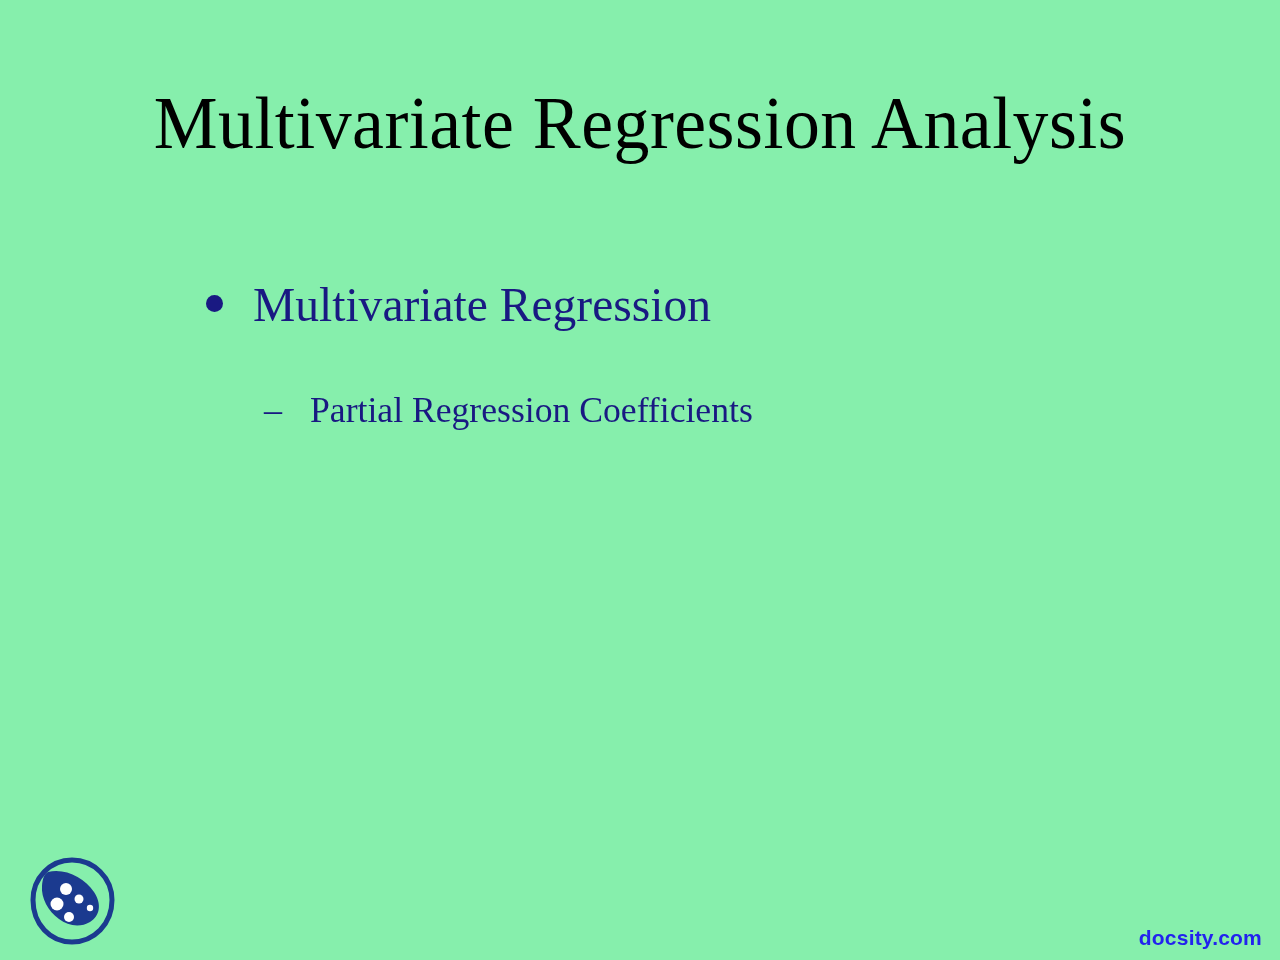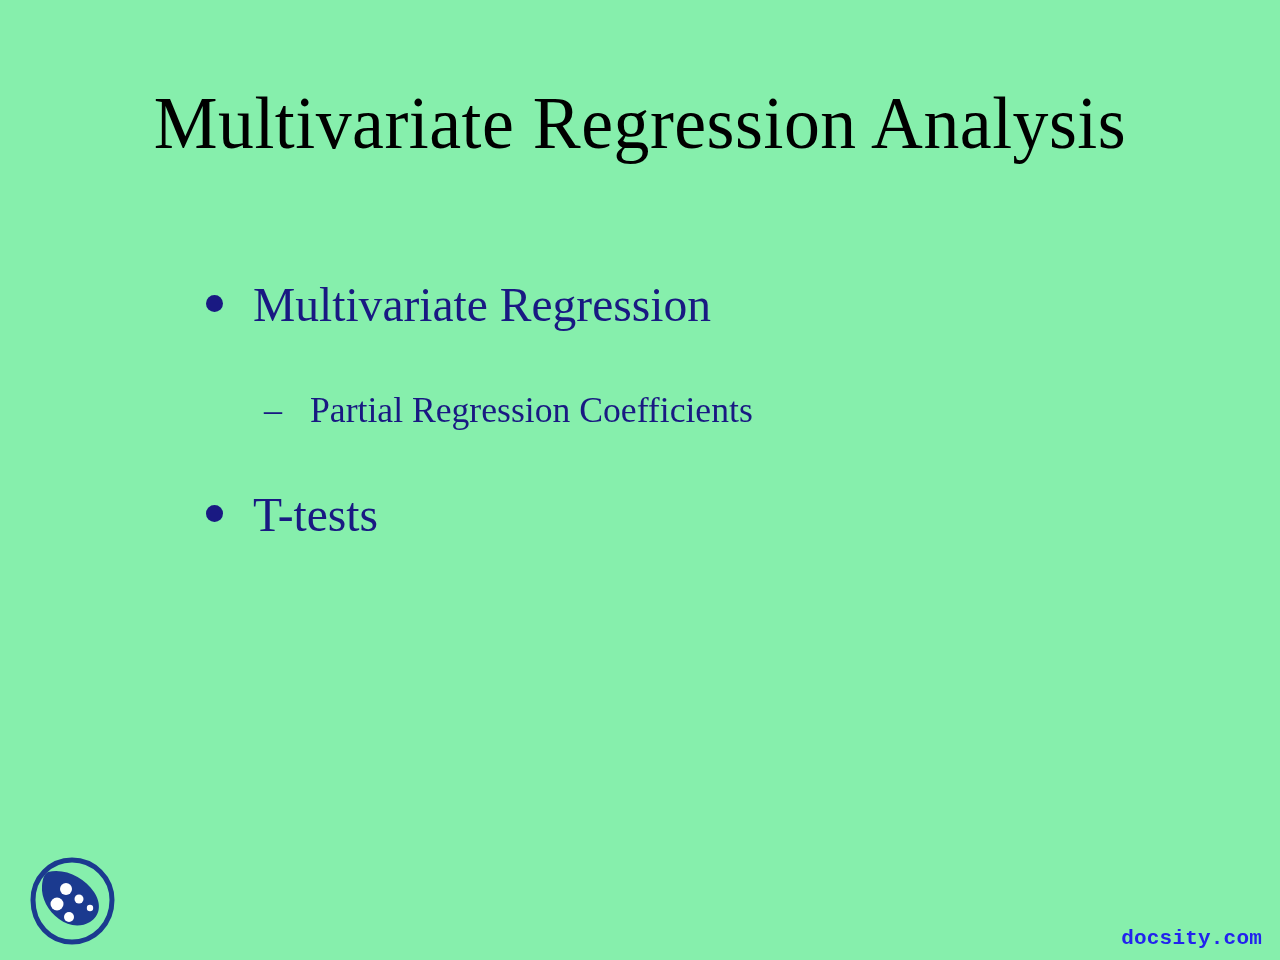--- a/index.html
+++ b/index.html
@@ -123,21 +123,21 @@
     width: 92px;
     height: 96px;
   }
   #logo svg { display: block; }
 
   
   #watermark {
     position: absolute;
     right: 18px;
     bottom: 10px;
-    font-family: Liberation Mono, monospace;
+    font-family: Liberation Sans, sans-serif;
     font-size: 21px;
     font-weight: 700;
     color: #2222ee;
     letter-spacing: 0.2px;
     white-space: nowrap;
   }
 </style>
 </head>
 <body>
 
@@ -152,24 +152,20 @@
       <span class="bullet-text">Multivariate Regression</span>
     </div>
 
     <div class="bullet-row level2">
       <span class="marker">–</span>
       <span class="bullet-text">Partial Regression Coefficients</span>
     </div>
 
 
 
-    <div class="bullet-row level1">
-      <span class="marker"><span class="dot"></span></span>
-      <span class="bullet-text">T-tests</span>
-    </div>
 
   </div>
 
   <div id="logo">
     <svg width="92" height="96" viewBox="0 0 92 96" xmlns="http://www.w3.org/2000/svg">
       <path d="M46 6 C68 6 86 24 86 46 C86 70 68 88 46 88 C24 88 7 70 7 46 C7 24 24 6 46 6 Z" fill="none" stroke="#1b3a8f" stroke-width="5" stroke-linecap="round"></path>
       <path d="M22 18 C40 14 58 24 68 38 C76 50 74 62 64 68 C54 74 42 72 33 65 C22 57 15 44 16 32 C16.5 25 18 20 22 18 Z" fill="#1b3a8f"></path>
       <circle cx="40" cy="35" r="6" fill="#ffffff"></circle>
       <circle cx="31" cy="50" r="6.5" fill="#ffffff"></circle>
       <circle cx="53" cy="45" r="4.5" fill="#ffffff"></circle>

